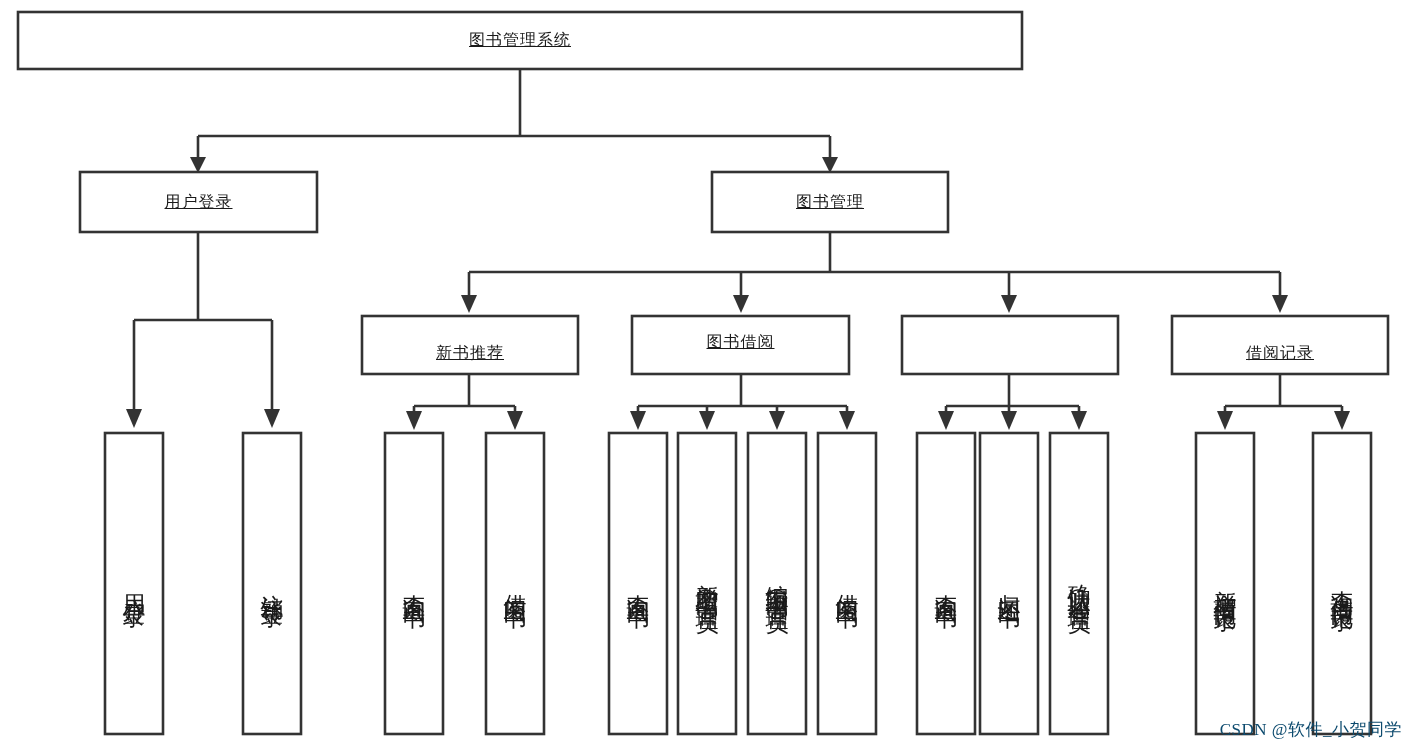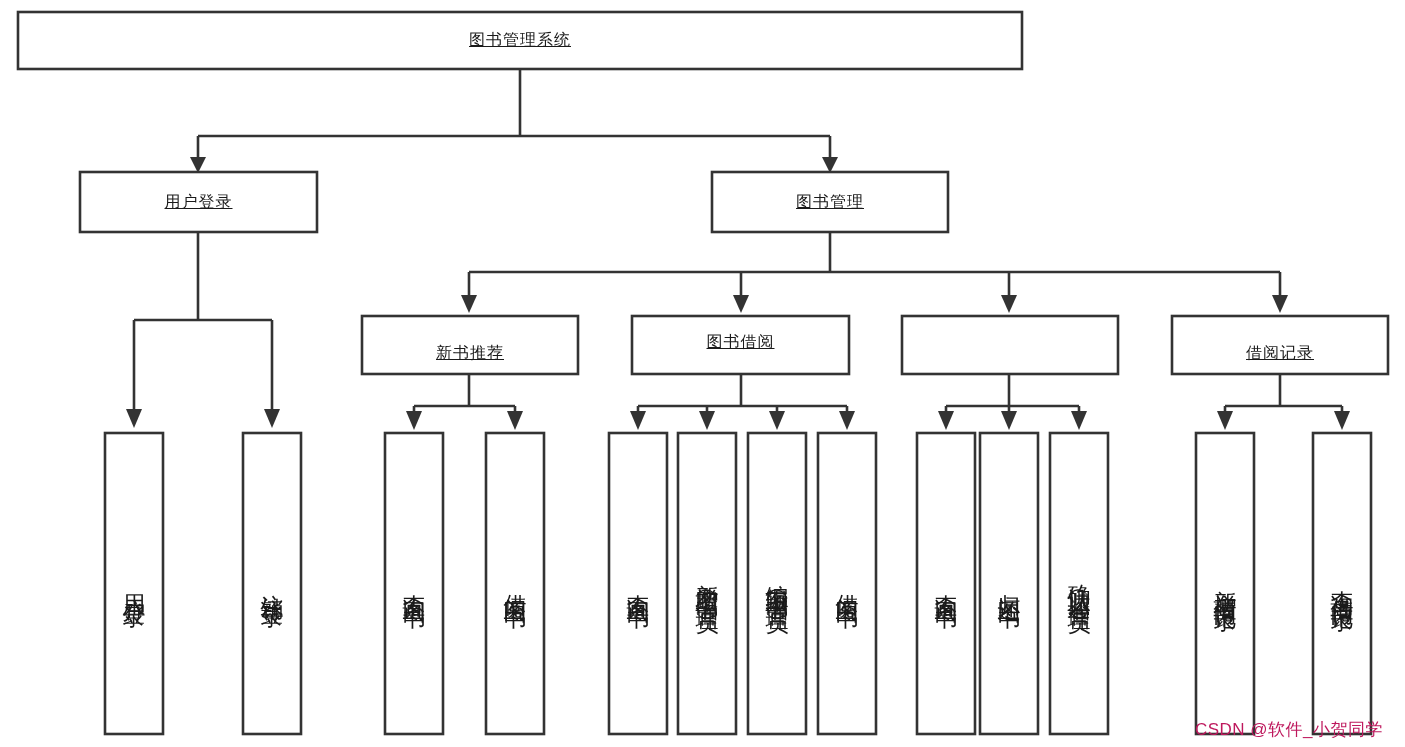--- a/index.html
+++ b/index.html
@@ -31,25 +31,25 @@
     stroke-width: 2.6;
     fill: none;
     stroke-linecap: butt;
   }
   .arrow-head {
     fill: #333333;
     stroke: none;
   }
   .watermark {
     position: absolute;
-    right: 22px;
+    right: 3px;
     bottom: 6px;
-    font-family: Liberation Sans, sans-serif;
+    font-family: Liberation Serif, serif;
     font-size: 17px;
-    color: #be185d;
+    color: #0c4a6e;
     white-space: nowrap;
     letter-spacing: 0.5px;
     user-select: none;
   }
   .vlabel-wrap {
     display: flex;
     align-items: center;
     justify-content: center;
     width: 100%;
     height: 100%;

